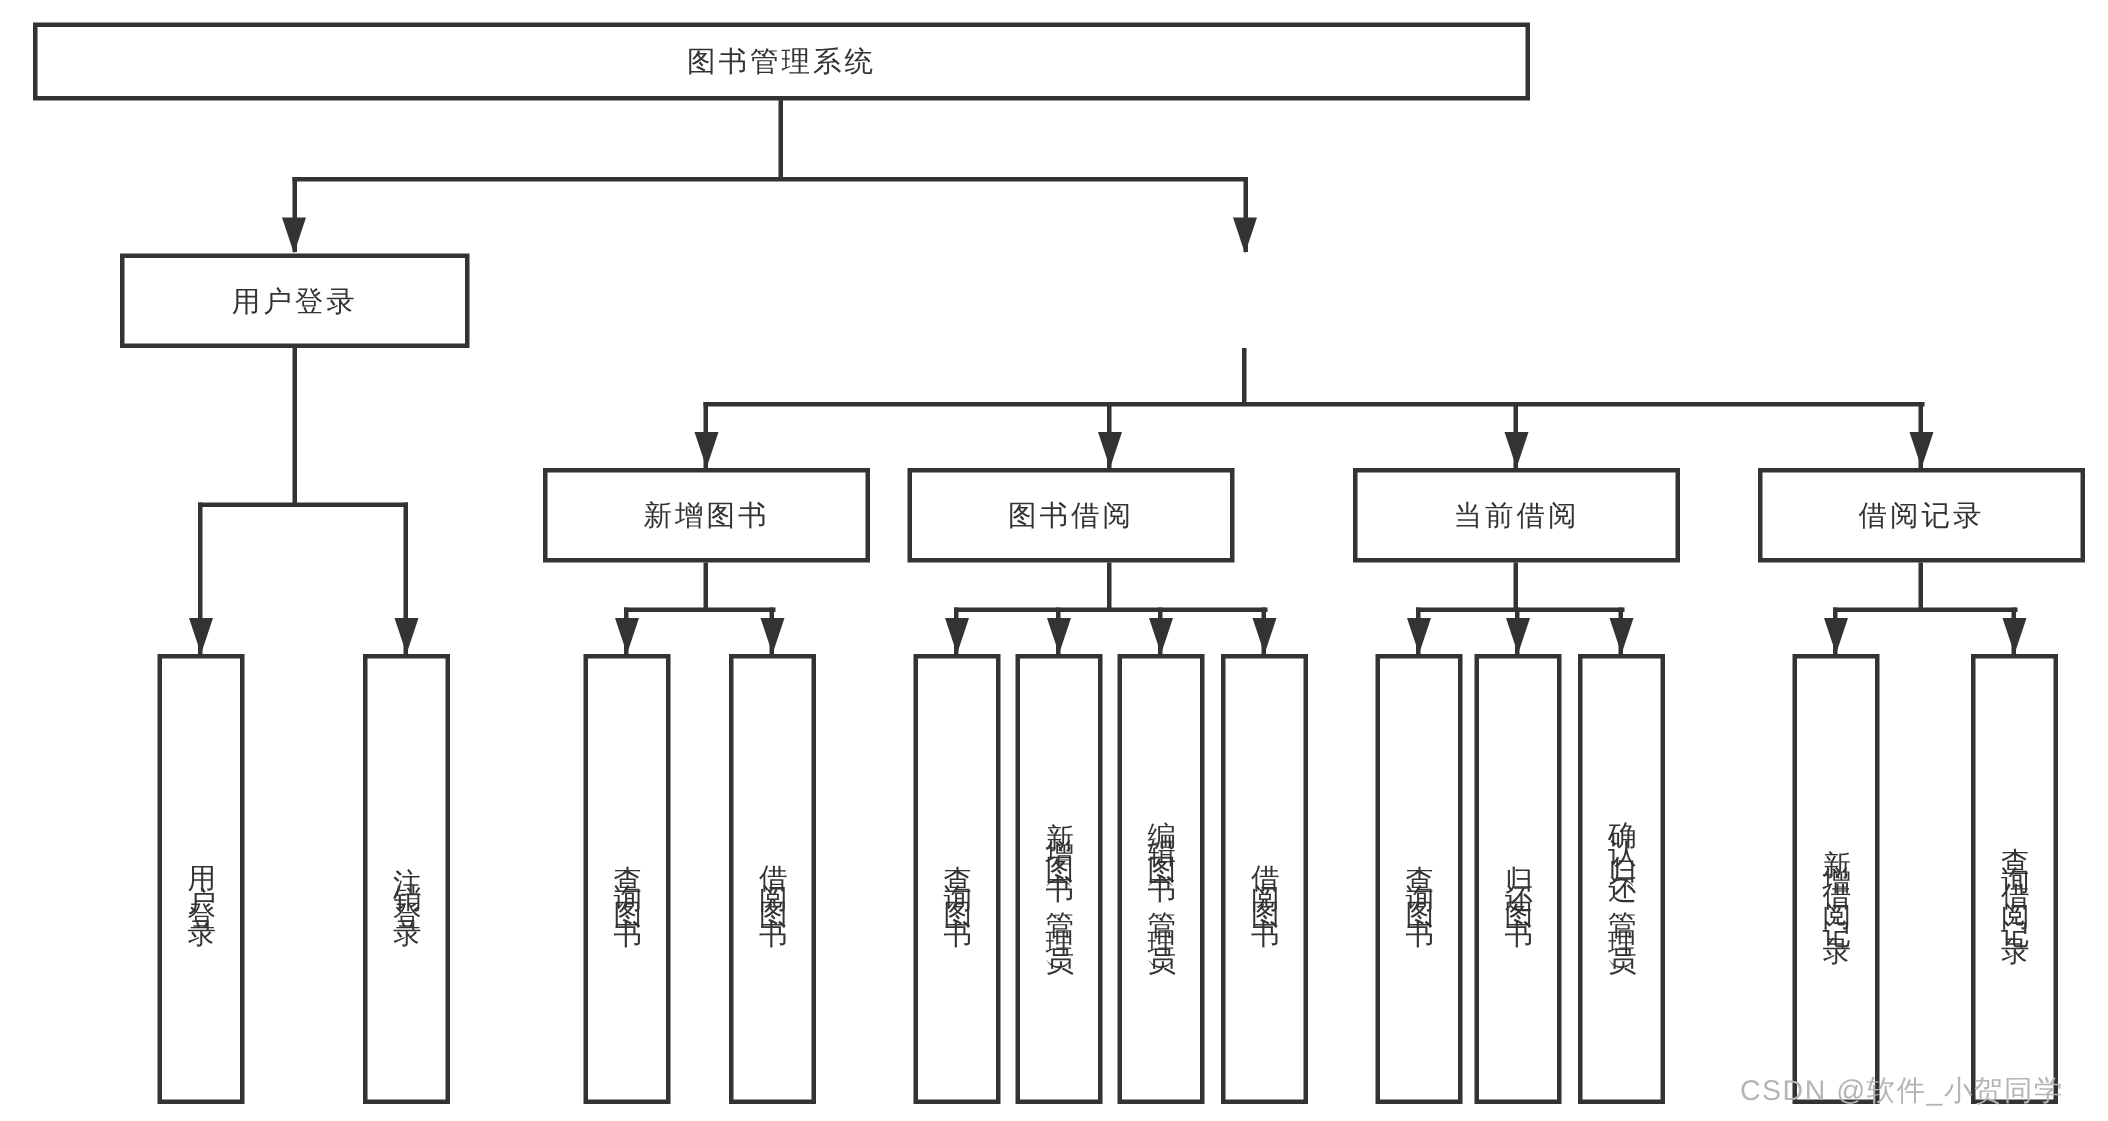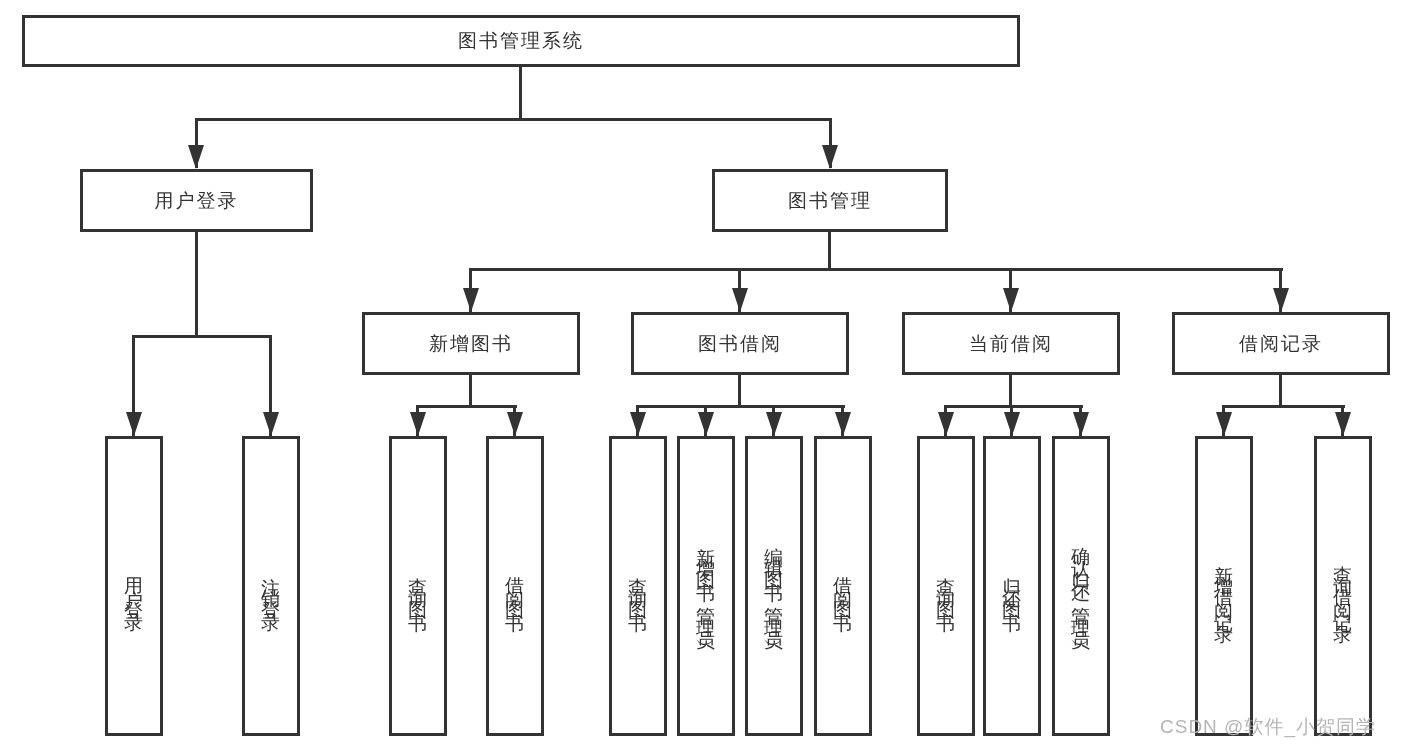--- a/index.html
+++ b/index.html
@@ -53,42 +53,41 @@
   <div class="box" style="left:22px;top:15px;width:998px;height:52px;">图书管理系统</div>
 
   <div class="vline" style="left:519px;top:66px;height:54px;"></div>
   <div class="hline" style="left:195px;top:118px;width:637px;"></div>
   <div class="vline" style="left:195px;top:118px;height:50px;"></div>
   <div class="arrow" style="left:188px;top:145px;"></div>
   <div class="vline" style="left:829px;top:118px;height:50px;"></div>
   <div class="arrow" style="left:822px;top:145px;"></div>
 
   <div class="box" style="left:80px;top:169px;width:233px;height:63px;">用户登录</div>
-  <div class="box" style="left:712px;top:169px;width:236px;height:63px;">图书管理</div>
 
   <div class="vline" style="left:195px;top:232px;height:106px;"></div>
   <div class="hline" style="left:132px;top:335px;width:140px;"></div>
   <div class="vline" style="left:132px;top:335px;height:101px;"></div>
   <div class="arrow" style="left:126px;top:412px;"></div>
   <div class="vline" style="left:269px;top:335px;height:101px;"></div>
   <div class="arrow" style="left:263px;top:412px;"></div>
 
   <div class="vline" style="left:828px;top:232px;height:38px;"></div>
   <div class="hline" style="left:469px;top:268px;width:814px;"></div>
   <div class="vline" style="left:469px;top:268px;height:44px;"></div>
   <div class="arrow" style="left:463px;top:288px;"></div>
   <div class="vline" style="left:738px;top:268px;height:44px;"></div>
   <div class="arrow" style="left:732px;top:288px;"></div>
   <div class="vline" style="left:1009px;top:268px;height:44px;"></div>
   <div class="arrow" style="left:1003px;top:288px;"></div>
   <div class="vline" style="left:1279px;top:268px;height:44px;"></div>
   <div class="arrow" style="left:1273px;top:288px;"></div>
 
   <div class="box" style="left:362px;top:312px;width:218px;height:63px;">新增图书</div>
-  <div class="box" style="left:631px;top:312px;width:218px;height:63px;">图书借阅</div>
+  <div class="box" style="left:605px;top:312px;width:218px;height:63px;">图书借阅</div>
   <div class="box" style="left:1172px;top:312px;width:218px;height:63px;">借阅记录</div>
   <div class="box" style="left:902px;top:312px;width:218px;height:63px;">当前借阅</div>
 
   <div class="vline" style="left:469px;top:375px;height:32px;"></div>
   <div class="hline" style="left:416px;top:405px;width:101px;"></div>
   <div class="vline" style="left:416px;top:405px;height:31px;"></div>
   <div class="arrow" style="left:410px;top:412px;"></div>
   <div class="vline" style="left:513px;top:405px;height:31px;"></div>
   <div class="arrow" style="left:507px;top:412px;"></div>
 

